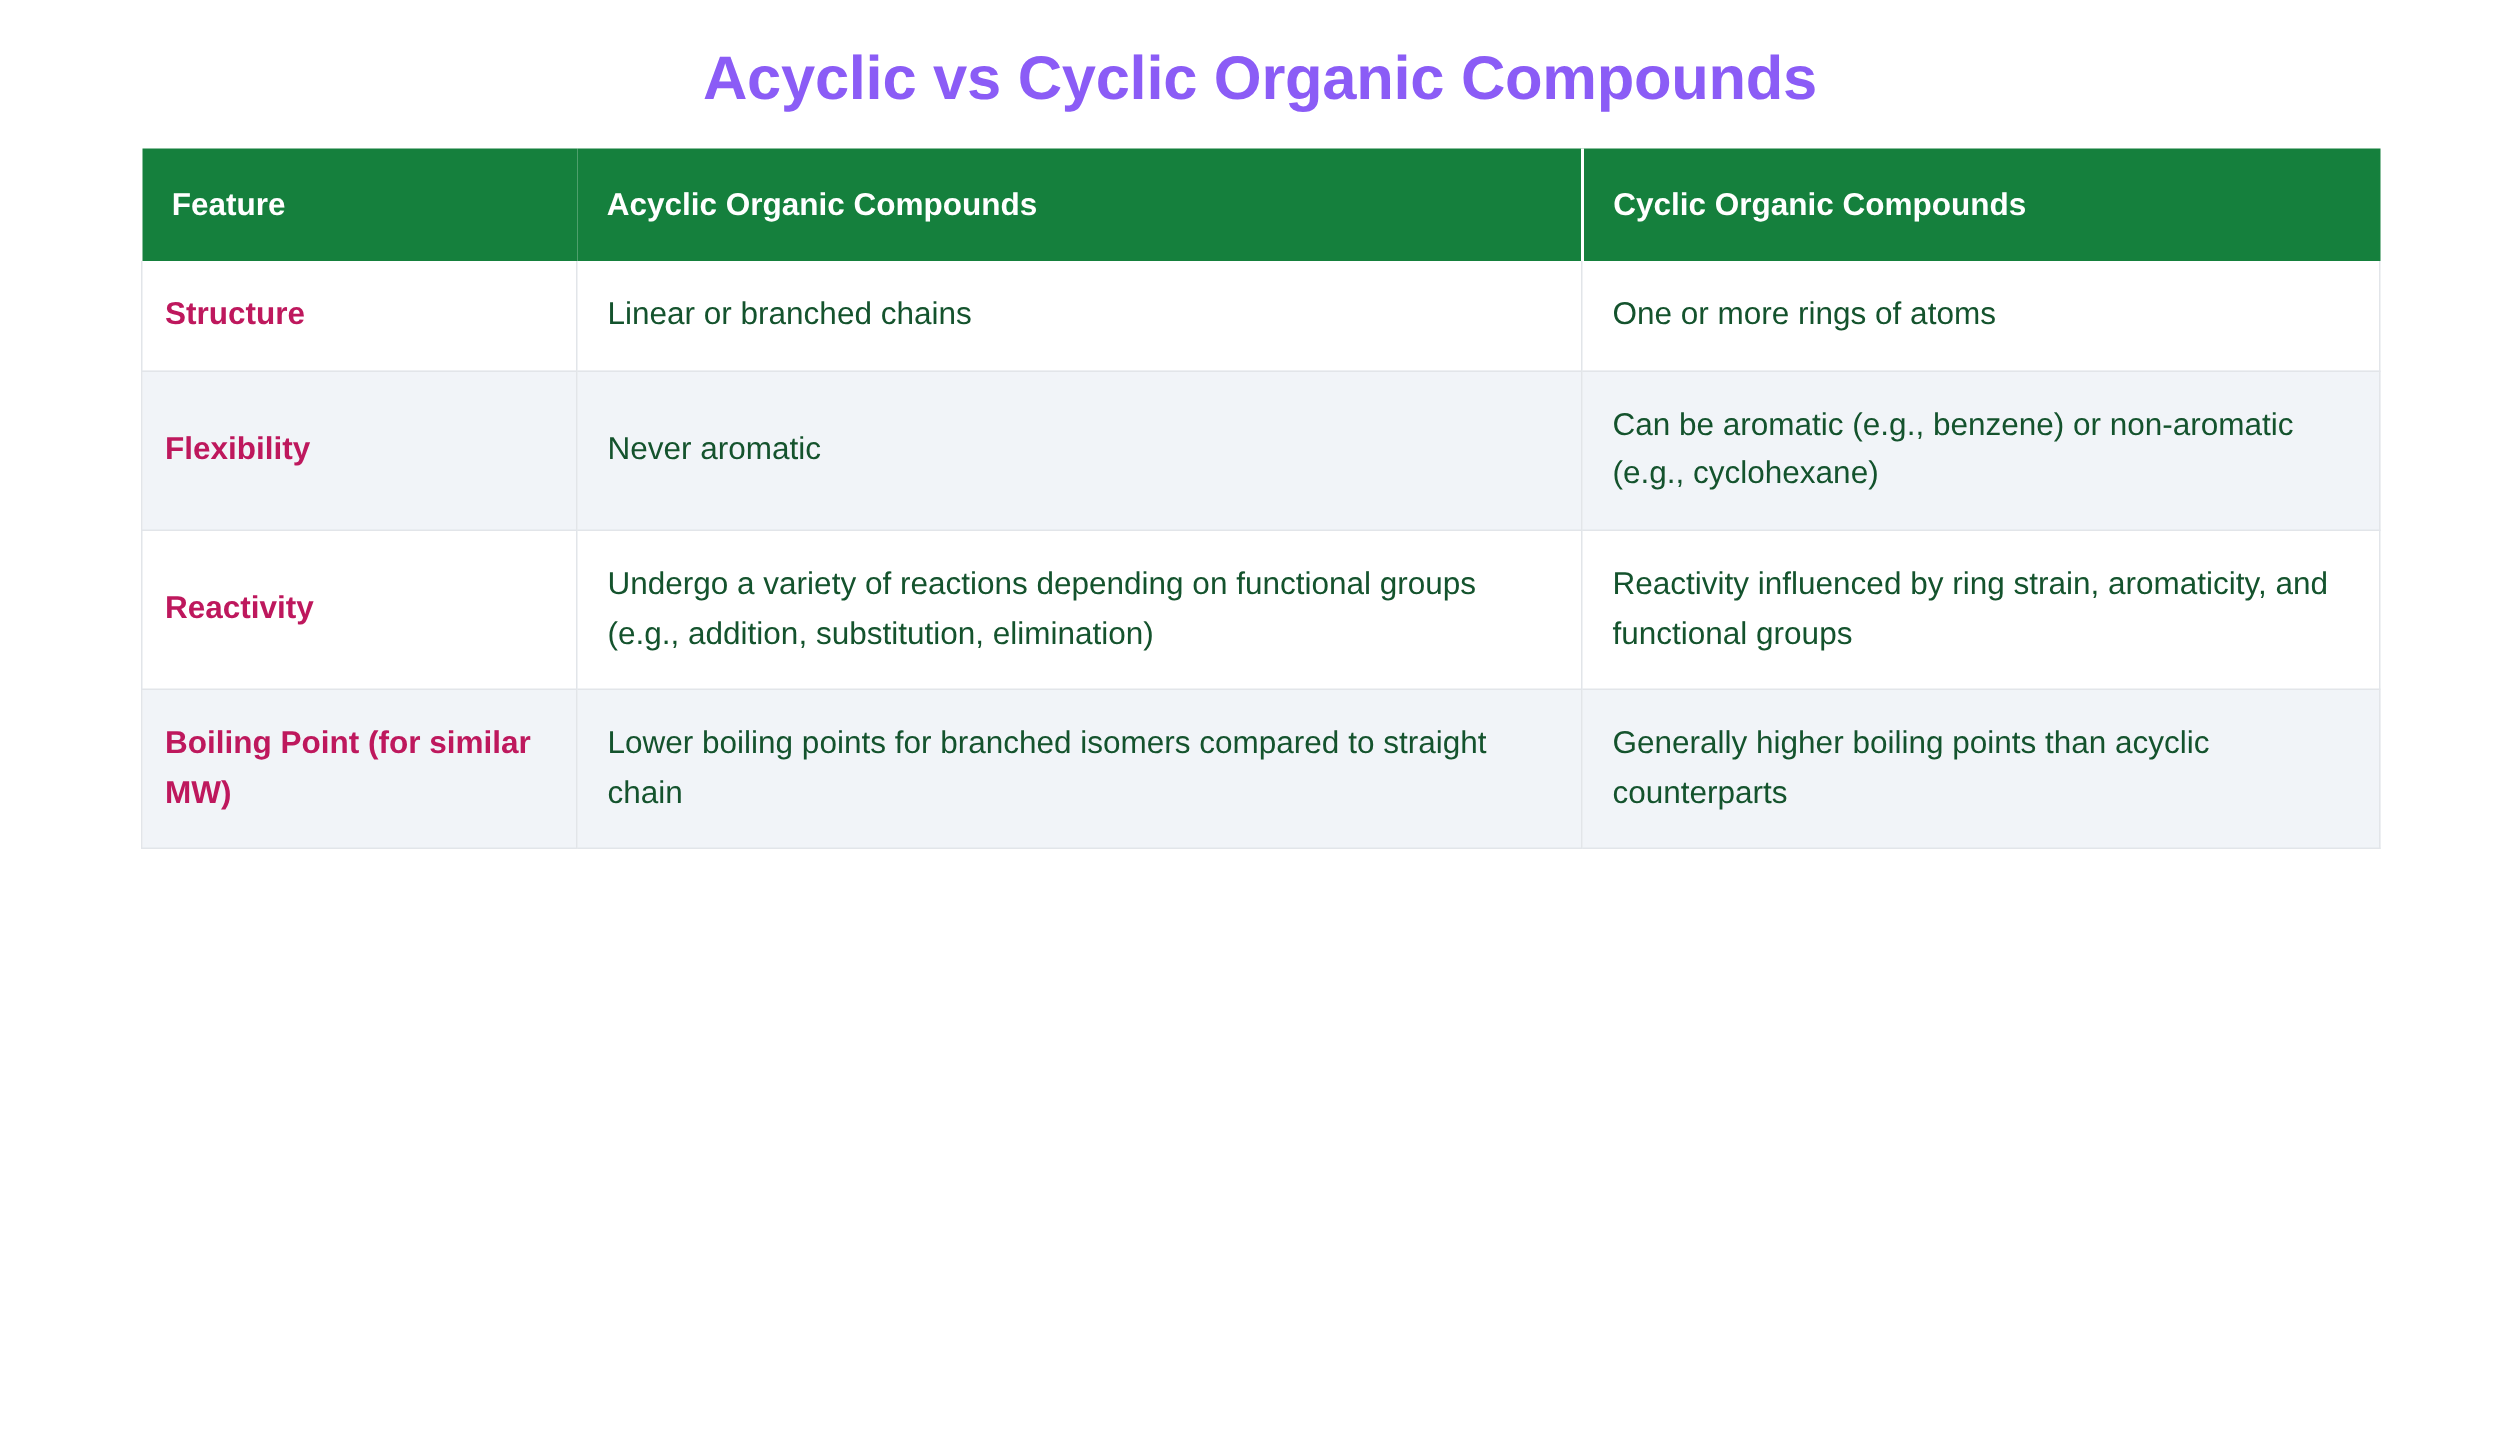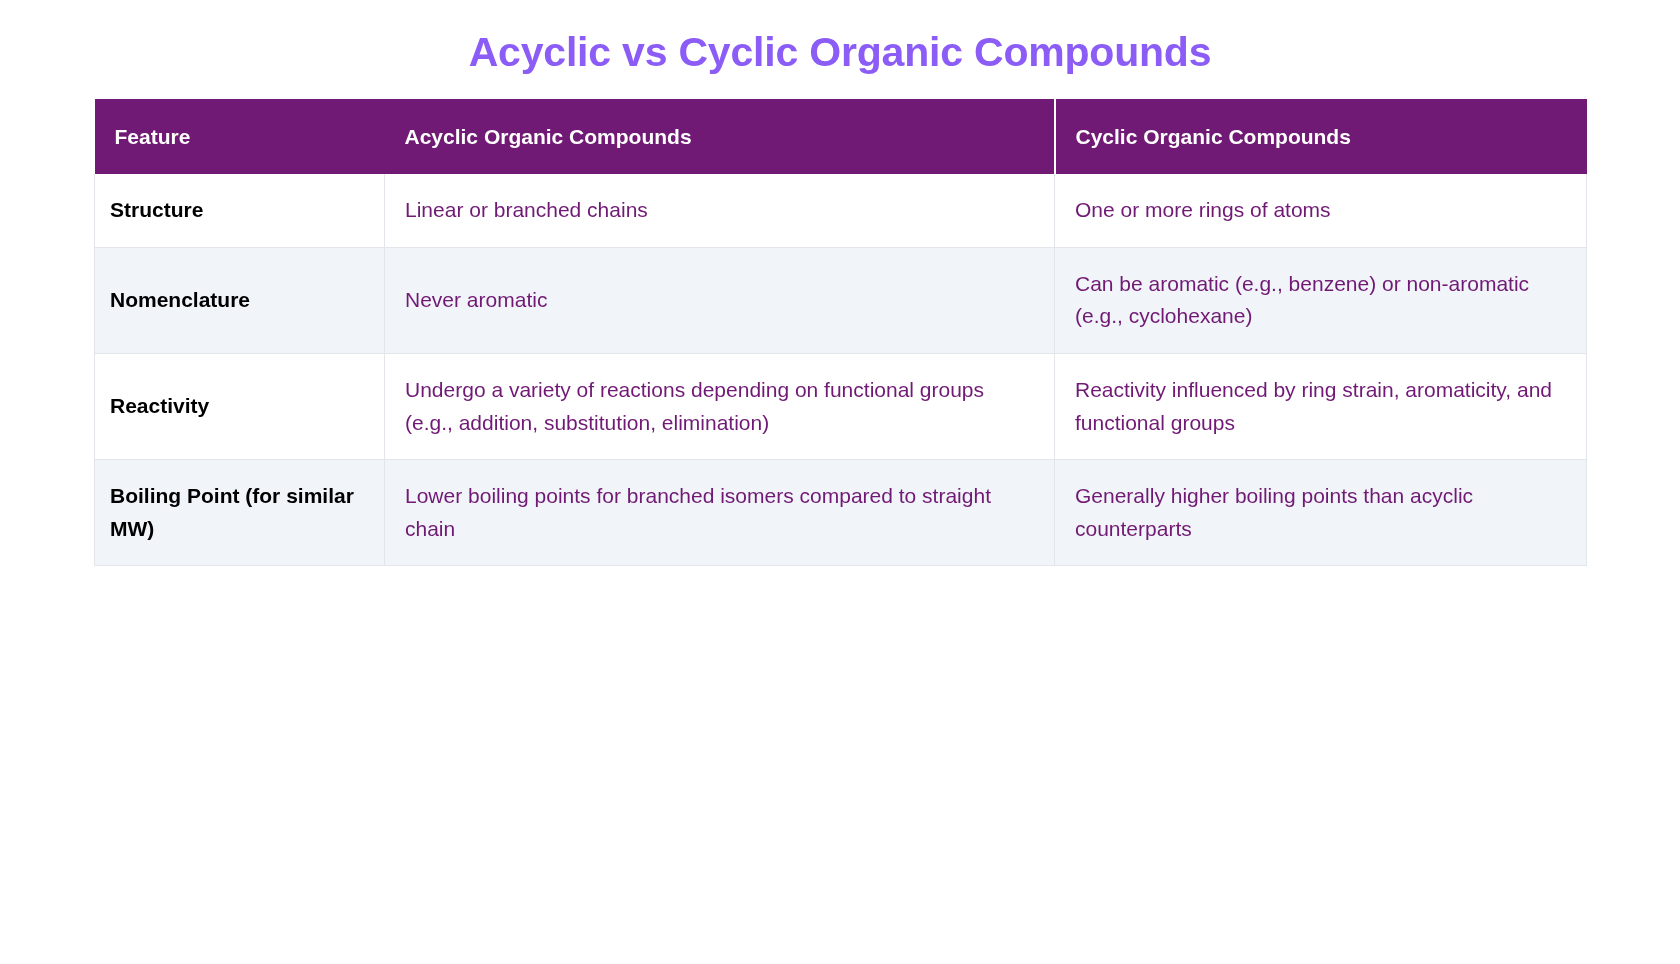--- a/index.html
+++ b/index.html
@@ -45,50 +45,50 @@
     width: 100%;
     table-layout: fixed;
     background: #ffffff;
   }
 
   table.compare col.c-feature { width: 290px; }
   table.compare col.c-acyclic { width: 670px; }
   table.compare col.c-cyclic  { width: 532px; }
 
   table.compare thead th {
-    background: #701a75;
+    background: #15803d;
     color: #ffffff;
     font-size: 21px;
     font-weight: bold;
     text-align: left;
     padding: 25px 20px;
     vertical-align: middle;
     border: none;
     line-height: 1.2;
   }
   table.compare thead th.th-acyclic {
     border-right: 2px solid #ffffff;
     margin-top: 12px;
   }
 
   table.compare tbody td {
     font-size: 21px;
-    color: #701a75;
+    color: #14532d;
     padding: 20px 20px;
     vertical-align: middle;
     border-bottom: 1px solid #e2e5e9;
     border-right: 1px solid #e2e5e9;
     line-height: 1.55;
   }
   table.compare tbody td:last-child {
     border-right: 1px solid #e2e5e9;
   }
   table.compare tbody td.feature-cell {
     font-weight: bold;
-    color: #000000;
+    color: #be185d;
     padding-left: 15px;
   }
 
   table.compare tbody tr:nth-child(odd) td {
     background: #ffffff;
   }
   table.compare tbody tr:nth-child(even) td {
     background: #f1f4f8;
   }
 
@@ -117,21 +117,21 @@
           <th class="th-cyclic">Cyclic Organic Compounds</th>
         </tr>
       </thead>
       <tbody>
         <tr>
           <td class="feature-cell edge-left">Structure</td>
           <td>Linear or branched chains</td>
           <td>One or more rings of atoms</td>
         </tr>
         <tr>
-          <td class="feature-cell edge-left">Nomenclature</td>
+          <td class="feature-cell edge-left">Flexibility</td>
           <td>Never aromatic</td>
           <td>Can be aromatic (e.g., benzene) or non-aromatic (e.g., cyclohexane)</td>
         </tr>
         <tr>
           <td class="feature-cell edge-left">Reactivity</td>
           <td>Undergo a variety of reactions depending on functional groups (e.g., addition, substitution, elimination)</td>
           <td>Reactivity influenced by ring strain, aromaticity, and functional groups</td>
         </tr>
         <tr>
           <td class="feature-cell edge-left">Boiling Point (for similar MW)</td>

